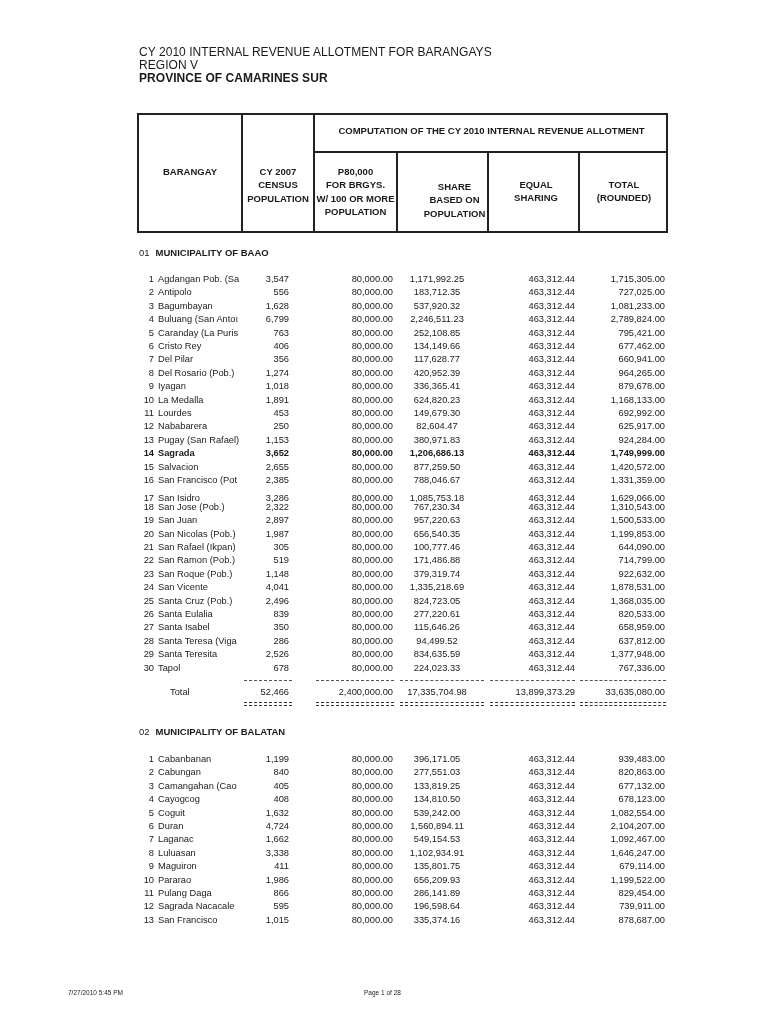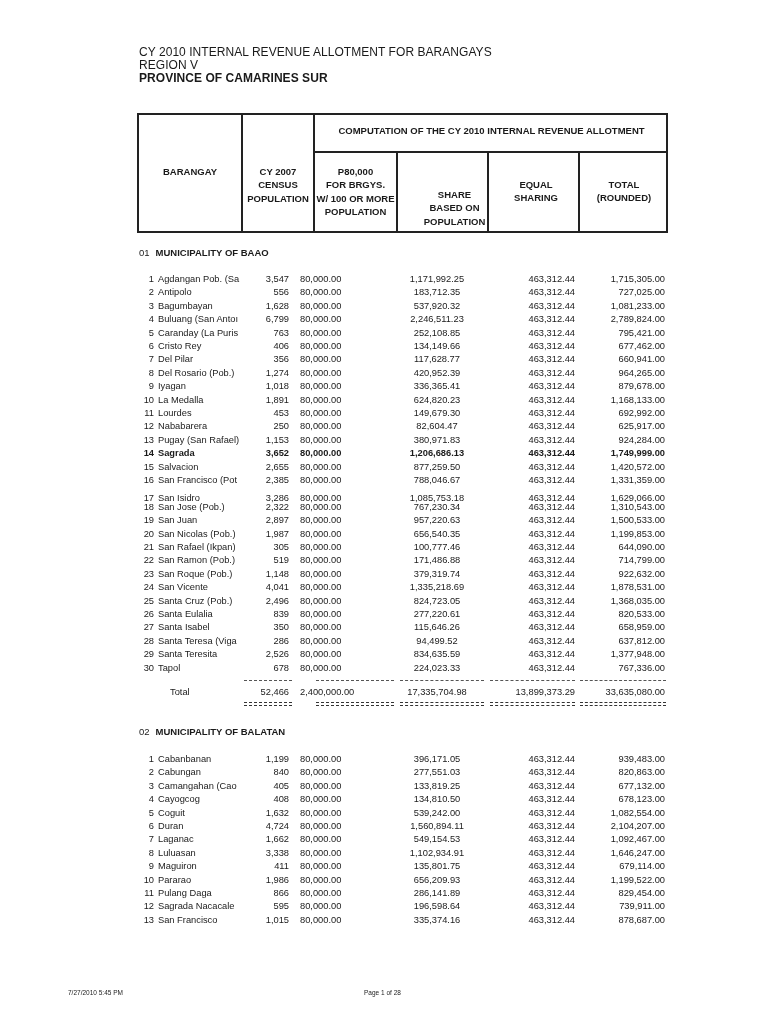--- a/index.html
+++ b/index.html
@@ -12,21 +12,21 @@
   .vline { position: absolute; top: 113px; width: 2px; background: #222; }
   .hline { position: absolute; height: 2px; background: #222; }
   .htext { position: absolute; font-size: 9.5px; font-weight: bold; text-align: center; line-height: 13.3px; }
   .section { position: absolute; left: 139px; font-size: 9.5px; }
   .section b { margin-left: 6px; }
   .row { position: absolute; left: 0; width: 768px; height: 13.3px; font-size: 9.3px; line-height: 13.3px; }
   .row span { position: absolute; white-space: nowrap; }
   .c-no { left: 140px; width: 14px; text-align: right; }
   .c-name { left: 158px; width: 85px; overflow: hidden; }
   .c-pop { left: 242px; width: 47px; text-align: right; }
-  .c-p80 { left: 300px; width: 93px; }
+  .c-p80 { left: 300px; width: 93px; text-align: right; }
   .c-share { left: 390px; width: 94px; text-align: center; }
   .c-eq { left: 480px; width: 95px; text-align: right; }
   .c-tot { left: 570px; width: 95px; text-align: right; }
   .dash { position: absolute; height: 0; border-top: 1px dashed #555; }
   .dbl { position: absolute; height: 2px; border-top: 1px dashed #333; border-bottom: 1px dashed #333; }
   .total-label { left: 170px !important; }
   .footer { position: absolute; top: 989px; font-size: 6.5px; color: #222; }
 </style>
 </head>
 <body>
@@ -49,21 +49,21 @@
     <div>CENSUS</div>
     <div>POPULATION</div>
 </div>
 <div class="htext" style="left:315px;top:124px;width:353px">COMPUTATION OF THE CY 2010 INTERNAL REVENUE ALLOTMENT</div>
 <div class="htext" style="left:309px;top:165px;width:93px">
   <div>P80,000</div>
     <div>FOR BRGYS.</div>
     <div>W/ 100 OR MORE</div>
     <div>POPULATION</div>
 </div>
-<div class="htext" style="left:398px;top:188px;width:113px">
+<div class="htext" style="left:398px;top:180px;width:113px">
   <div>SHARE</div>
     <div>BASED ON</div>
     <div>POPULATION</div>
 </div>
 <div class="htext" style="left:489px;top:178px;width:94px">
   <div>EQUAL</div>
     <div>SHARING</div>
 </div>
 <div class="htext" style="left:580px;top:178px;width:88px">
   <div>TOTAL</div>

